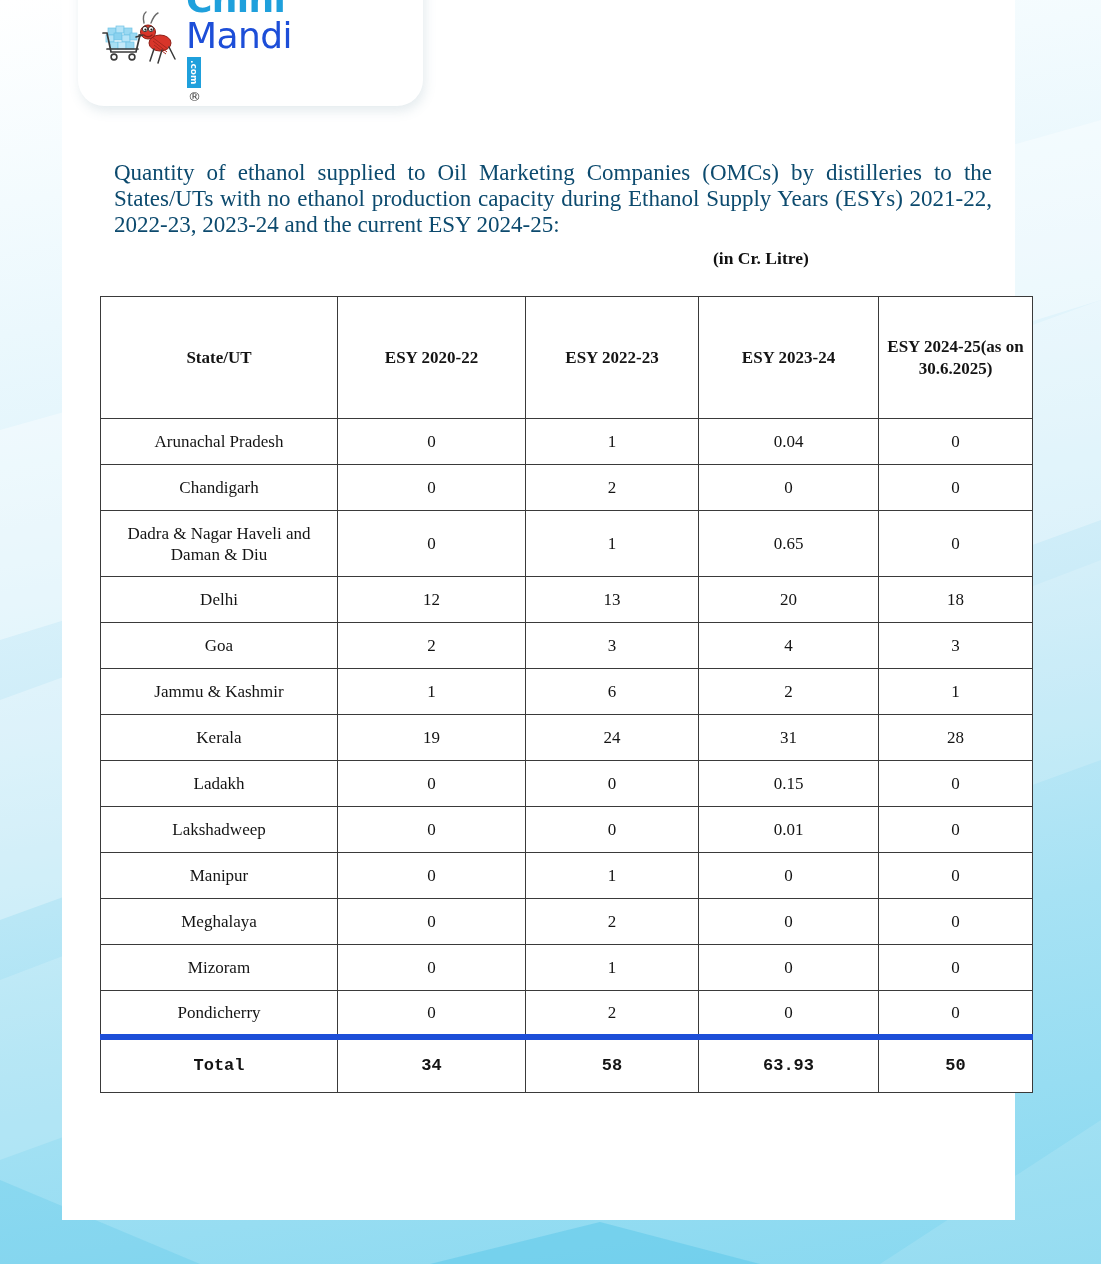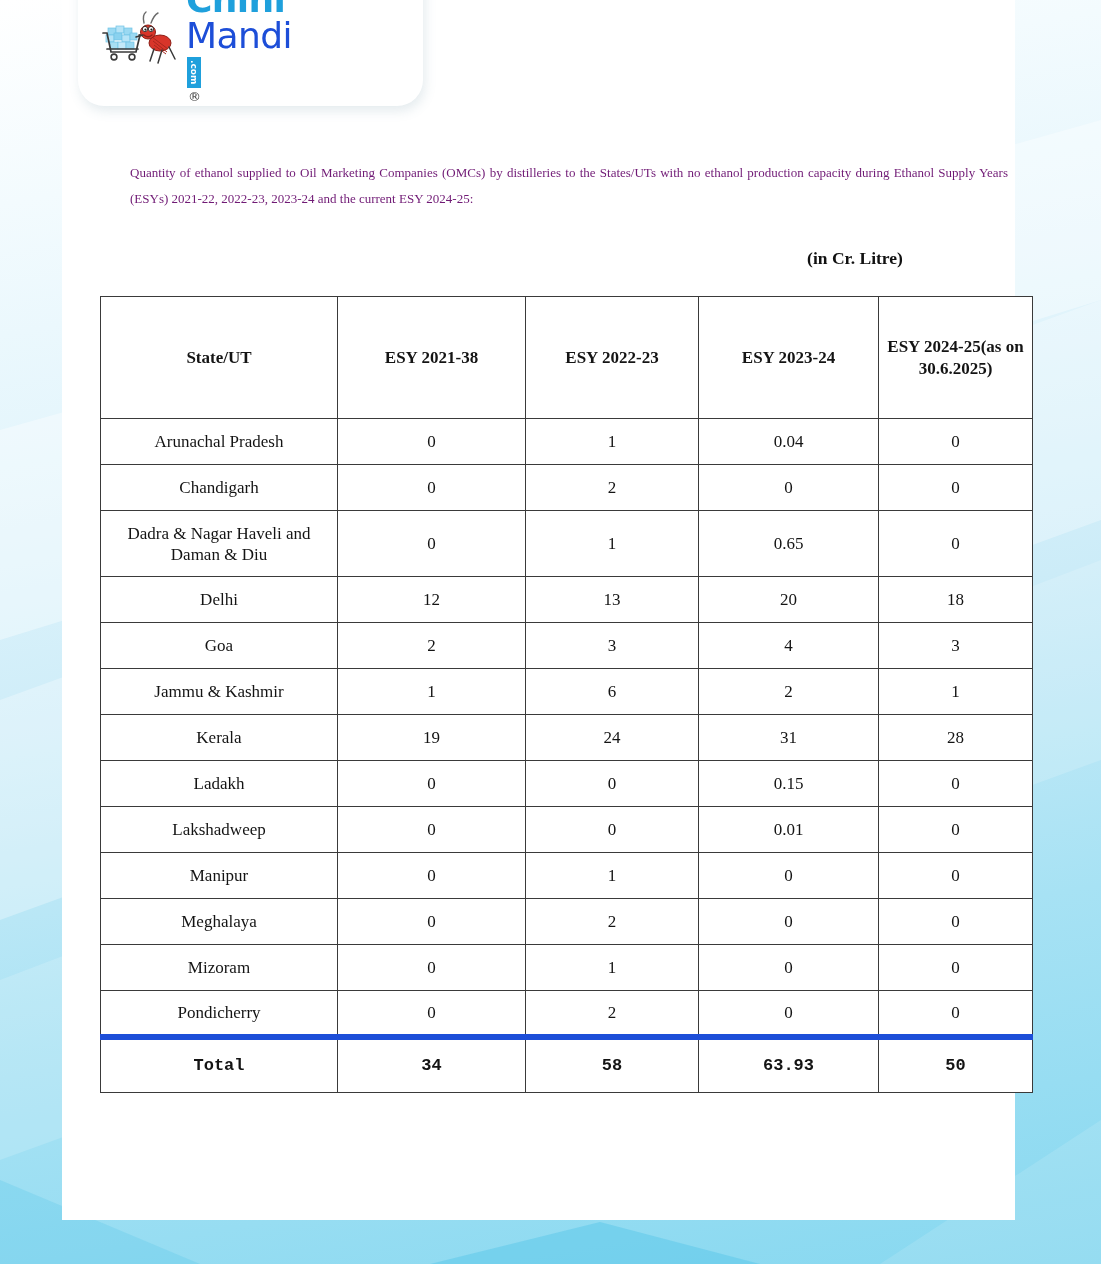--- a/index.html
+++ b/index.html
@@ -112,37 +112,37 @@
     position: absolute;
     left: 62px;
     top: 0;
     width: 953px;
     height: 1220px;
     z-index: 2;
   }
 
   .intro {
     position: absolute;
-    left: 68px;
+    left: 52px;
     top: 160px;
     width: 878px;
     font-family: "Liberation Serif", serif;
-    font-size: 13px;
+    font-size: 23px;
     line-height: 26px;
-    color: #701a75;
+    color: #0c4a6e;
     text-align: justify;
     text-justify: inter-word;
   }
 
   .unit-note {
     position: absolute;
-    right: 10px;
+    right: 2px;
     top: 248px;
     width: 300px;
-    text-align: center;
+    text-align: left;
     font-family: "Liberation Serif", serif;
     font-size: 17.5px;
     font-weight: 700;
     color: #111;
   }
 
   
   .table-wrap {
     position: absolute;
     left: 38px;
@@ -269,21 +269,21 @@
       <colgroup>
         <col class="c-state">
           <col class="c-y1">
           <col class="c-y2">
           <col class="c-y3">
           <col class="c-y4">
       </colgroup>
       <thead>
         <tr>
           <th>State/UT</th>
-          <th>ESY 2021-38</th>
+          <th>ESY 2020-22</th>
           <th>ESY 2022-23</th>
           <th>ESY 2023-24</th>
           <th>ESY 2024-25(as on 30.6.2025)</th>
         </tr>
       </thead>
       <tbody id="table-body">
           <tr>
             <td>Arunachal Pradesh</td>
             <td>0</td>
             <td>1</td>

